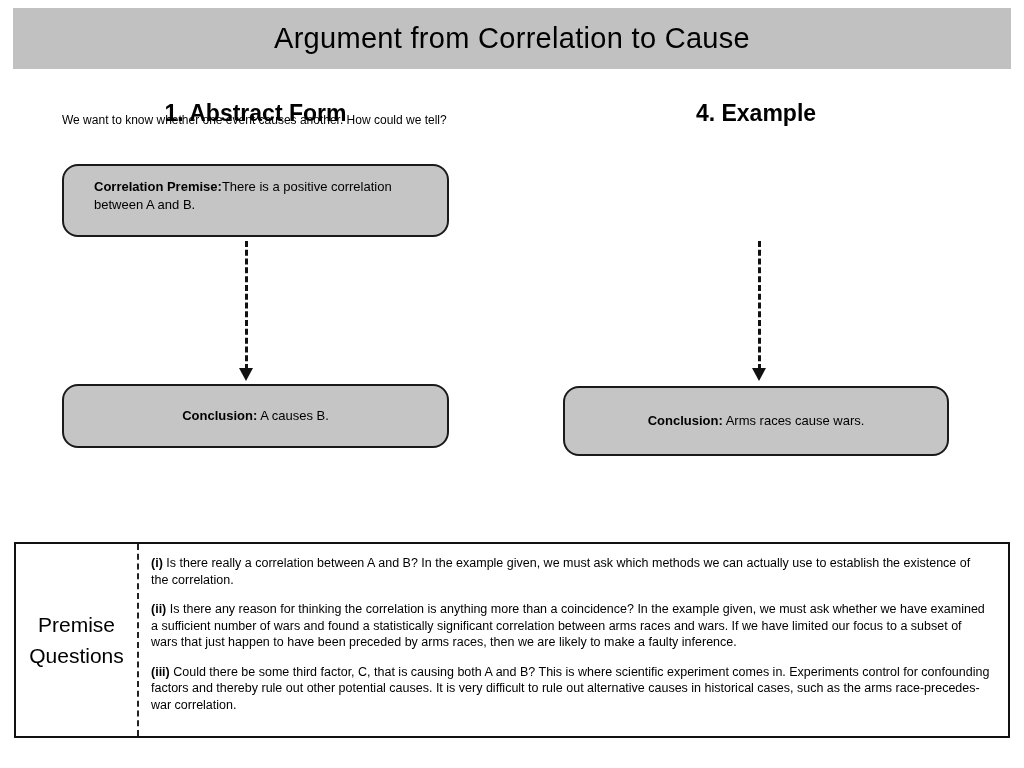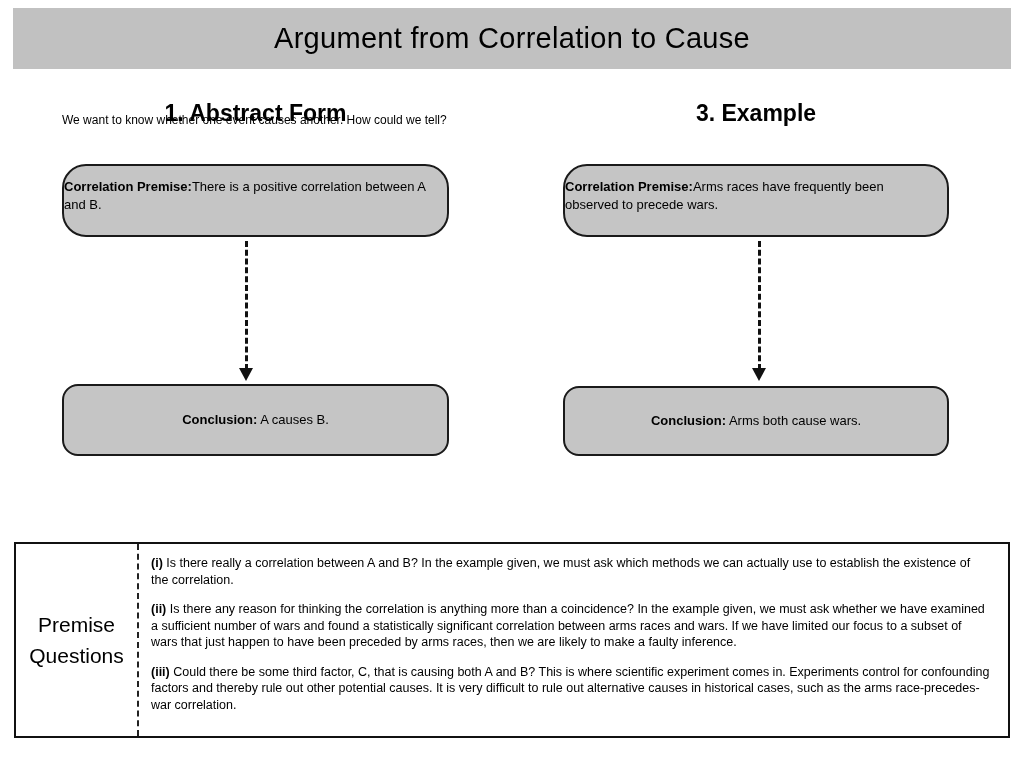--- a/index.html
+++ b/index.html
@@ -45,30 +45,30 @@
   
   .node {
     position: absolute;
     box-sizing: border-box;
     background: var(--node-bg, #c5c5c5);
     border: 2px solid var(--node-border, #1a1a1a);
     border-radius: 16px;
     font-size: 13px;
     line-height: 1.35;
   }
-  .premise { padding: 12px 14px 0 0; border-radius: 24px; }
+  .premise { padding: 12px 14px 0 30px; }
   .premise-left  { left: 62px;  top: 164px; width: 387px; height: 73px; }
   .premise-right { left: 563px; top: 164px; width: 386px; height: 73px; }
 
   .conclusion {
     display: flex; align-items: center; justify-content: center;
     text-align: center;
     padding: 0 14px;
   }
-  .conclusion-left  { left: 62px;  top: 384px; width: 387px; height: 72px; }
+  .conclusion-left  { left: 62px;  top: 384px; width: 387px; height: 64px; }
   .conclusion-right { left: 563px; top: 386px; width: 386px; height: 70px; }
 
   .lbl { font-weight: bold; }
 
   
   .arrow-line {
     position: absolute;
     width: 0; height: 129px;
     border-left: 3px dashed #111;
   }
@@ -129,29 +129,28 @@
 
   <div class="node premise premise-left"><span class="lbl">Correlation Premise:</span><span>There is a positive correlation between A and B.</span></div>
 
   <div class="arrow-line arrow-line-left"></div>
   <div class="arrow-head arrow-head-left"></div>
 
   <div class="node conclusion conclusion-left">
     <div class="txt"><span class="lbl">Conclusion:</span><span> A causes B.</span></div>
   </div>
 
-  <h2 class="col-heading col2-heading">3. Example</h2>
+  <h2 class="col-heading col2-heading">4. Example</h2>
 
-  <div class="node premise premise-right"><span class="lbl">Correlation Premise:</span><span>Arms races have frequently been observed to precede wars.</span></div>
 
   <div class="arrow-line arrow-line-right"></div>
   <div class="arrow-head arrow-head-right"></div>
 
   <div class="node conclusion conclusion-right">
-    <div class="txt"><span class="lbl">Conclusion:</span><span> Arms both cause wars.</span></div>
+    <div class="txt"><span class="lbl">Conclusion:</span><span> Arms races cause wars.</span></div>
   </div>
 
   <div class="crit-box">
     <div class="crit-label">Premise Questions</div>
     <div class="crit-divider"></div>
     <div class="crit-content">
       <p class="crit-item"><span class="marker">(i)</span> <span>Is there really a correlation between A and B? In the example given, we must ask which methods we can actually use to establish the existence of the correlation.</span></p>
       <p class="crit-item"><span class="marker">(ii)</span> <span>Is there any reason for thinking the correlation is anything more than a coincidence? In the example given, we must ask whether we have examined a sufficient number of wars and found a statistically significant correlation between arms races and wars. If we have limited our focus to a subset of wars that just happen to have been preceded by arms races, then we are likely to make a faulty inference.</span></p>
       <p class="crit-item"><span class="marker">(iii)</span> <span>Could there be some third factor, C, that is causing both A and B? This is where scientific experiment comes in. Experiments control for confounding factors and thereby rule out other potential causes. It is very difficult to rule out alternative causes in historical cases, such as the arms race-precedes-war correlation.</span></p>
     </div>

